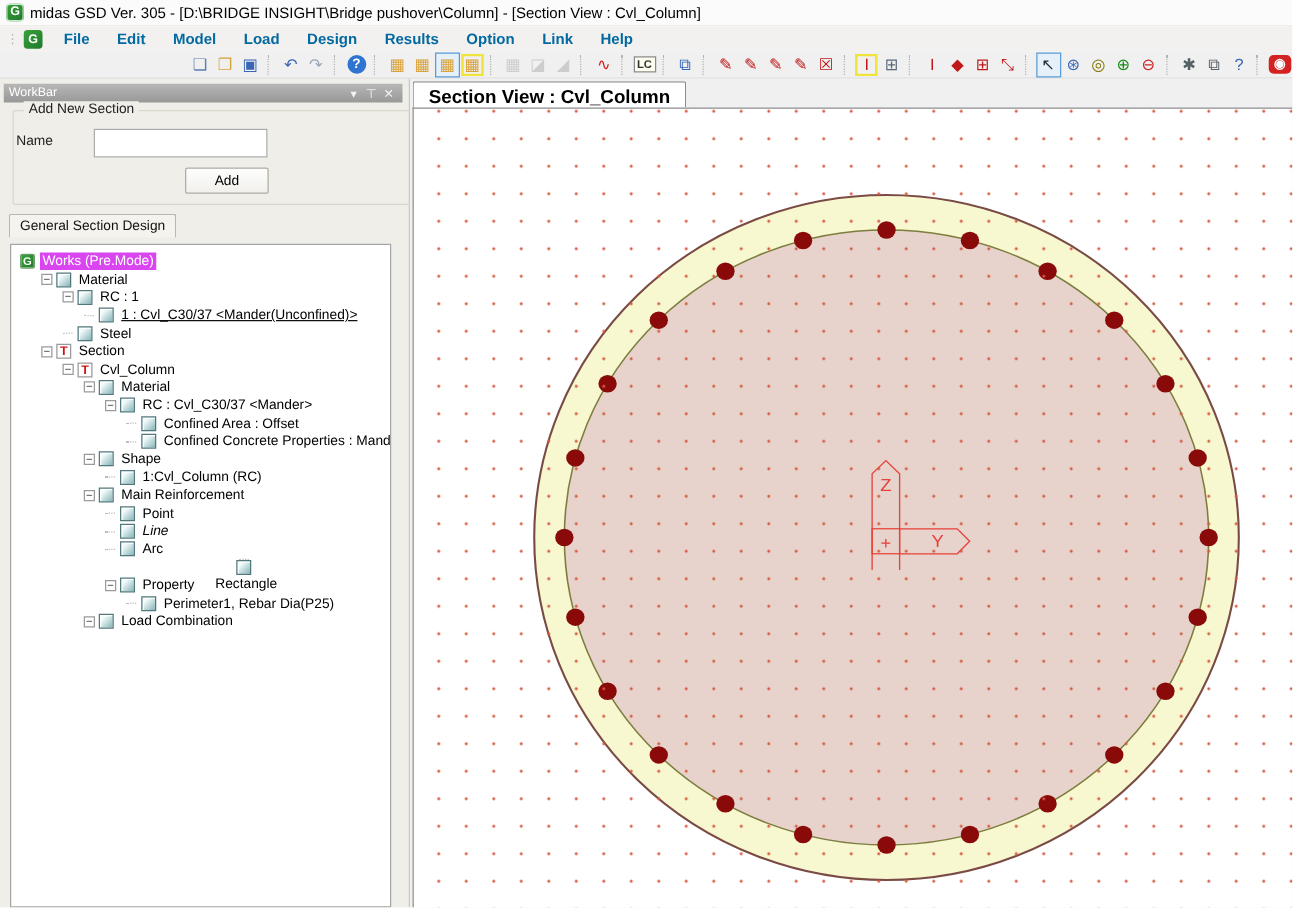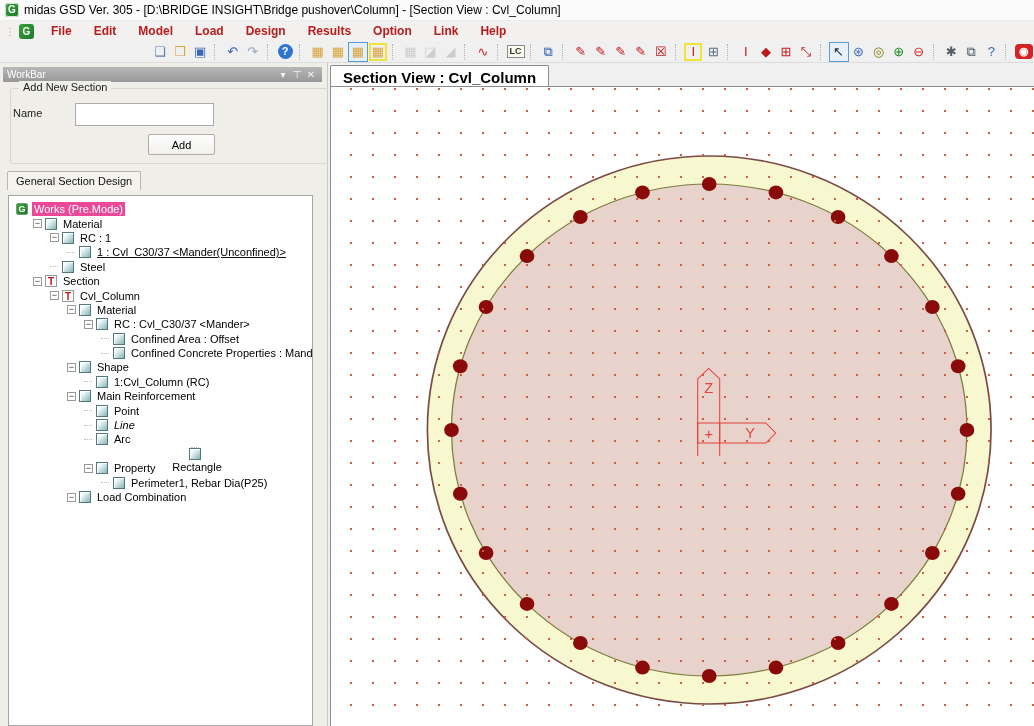--- a/index.html
+++ b/index.html
@@ -8,21 +8,21 @@
 
   
   .titlebar { height:21px; background:#fbfbfb; display:flex; align-items:center; padding-left:5px; gap:5px; border-bottom:1px solid #ececec; }
   .appicon { width:14px; height:14px; border-radius:3px; background:linear-gradient(135deg,#37a037,#1f7a2d); color:#fff; font-size:10px; font-weight:bold; text-align:center; line-height:14px; box-shadow:inset 0 0 0 1px #cfe6cf; }
   .titletext { font-size:12px; color:#000; white-space:nowrap; }
 
   
   .menubar { height:20px; background:#f2f1ef; display:flex; align-items:center; padding-left:2px; }
   .grip { color:#b5b5b5; font-size:10px; letter-spacing:-1px; padding:0 3px; }
   .menubar .appicon2 { width:15px; height:15px; border-radius:3px; background:linear-gradient(135deg,#39a139,#1f7a2d); color:#fff; font-size:10px; font-weight:bold; text-align:center; line-height:15px; margin:0 6px 0 2px; }
-  .menu-item { padding:3px 11px; font-size:12px; font-weight:600; color:#b91c1c; cursor:default; }
+  .menu-item { padding:3px 11px; font-size:12px; font-weight:600; color:#0369a1; cursor:default; }
 
   
   .toolbar { height:22px; background:#f0f0f0; border-bottom:1px solid #dcdcdc; display:flex; align-items:center; padding-left:150px; }
   .tbsep { width:6px; height:16px; border-left:1px dotted #b3b3b3; margin:0 3px 0 4px; }
   .tb { width:22px; height:20px; background:transparent; border:1px solid transparent; display:flex; align-items:center; justify-content:center; padding:0; cursor:default; }
   .tb .g { font-size:13px; line-height:1; }
   .tb.lc .g { font-size:9px; font-weight:bold; border:1px solid #8a8a8a; padding:1px 2px; background:#fdfdf0; color:#333; }
   .tb.active { border-color:#5b9bd5; background:#e6f0fa; }
   .tb.yellowframe { box-shadow:inset 0 0 0 2px #f0e43a; }
   .tb.disabled { opacity:.4; }
@@ -45,21 +45,21 @@
   .gsd-tab { position:absolute; top:108px; left:7px; height:19px; padding:3px 8px 0 8px; font-size:11px; background:#f4f3ee; border:1px solid #bab7ae; border-bottom:none; border-radius:2px 2px 0 0; color:#111; }
   .tree { position:absolute; top:132px; left:8px; right:14px; bottom:0; background:#fff; border:1px solid #a5a5a5; padding:6px 2px 2px 3px; overflow:hidden; font-size:11px; }
   .trow { height:14.4px; display:flex; align-items:center; white-space:nowrap; cursor:default; }
   .exp { flex:none; width:9px; height:9px; border:1px solid #9a9a9a; background:#fff; color:#333; font-size:9px; line-height:7px; text-align:center; margin-right:3px; }
   .stub { flex:none; width:8px; height:0; border-top:1px dotted #bcbcbc; margin-right:4px; }
   .ticon { flex:none; width:12px; height:12px; margin-right:4px; text-align:center; }
   .ticon.box { background:linear-gradient(135deg,#f2fbfb 25%,#8fb9bd 95%); border:1px solid #51797d; box-shadow:inset 1px 1px 0 #ffffff; }
   .ticon.works { background:linear-gradient(135deg,#3aa23a,#1e7a2c); border:1px solid #6c9c6c; color:#fff; font-size:9px; font-weight:bold; line-height:11px; border-radius:2px; }
   .ticon.section { background:#fff; border:1px solid #9a9a9a; color:#cf1212; font-size:10px; font-weight:bold; line-height:11px; }
   .tlabel { padding:1px 2px; color:#000; }
-  .trow.sel .tlabel { background:#ec4899; color:#fff; }
+  .trow.sel .tlabel { background:#d946ef; color:#fff; }
 
   
   .main { flex:1; position:relative; background:#f0f0f0; }
   .viewtabs { height:23px; display:flex; align-items:flex-end; padding-left:2px; background:#f0f0f0; }
   .viewtab { height:21px; background:#fff; border:1px solid #8b8b8b; border-bottom:none; border-radius:2px 2px 0 0; padding:3px 12px 0 12px; font-size:15px; font-weight:bold; color:#000; }
   .canvas { position:absolute; top:23px; left:2px; right:0; bottom:0; background:#ffffff; border-left:1px solid #8b8b8b; border-top:1px solid #8b8b8b; }
   .canvas svg { position:absolute; inset:0; width:100%; height:100%; z-index:1; }
   .gridlayer { position:absolute; inset:0; z-index:2; pointer-events:none; background-size:22px 22px; background-position:9px 13px; }
   .axis-text { text-anchor:middle; font-size:14px; font-family:"Liberation Sans",sans-serif; stroke:none; }
 </style>

